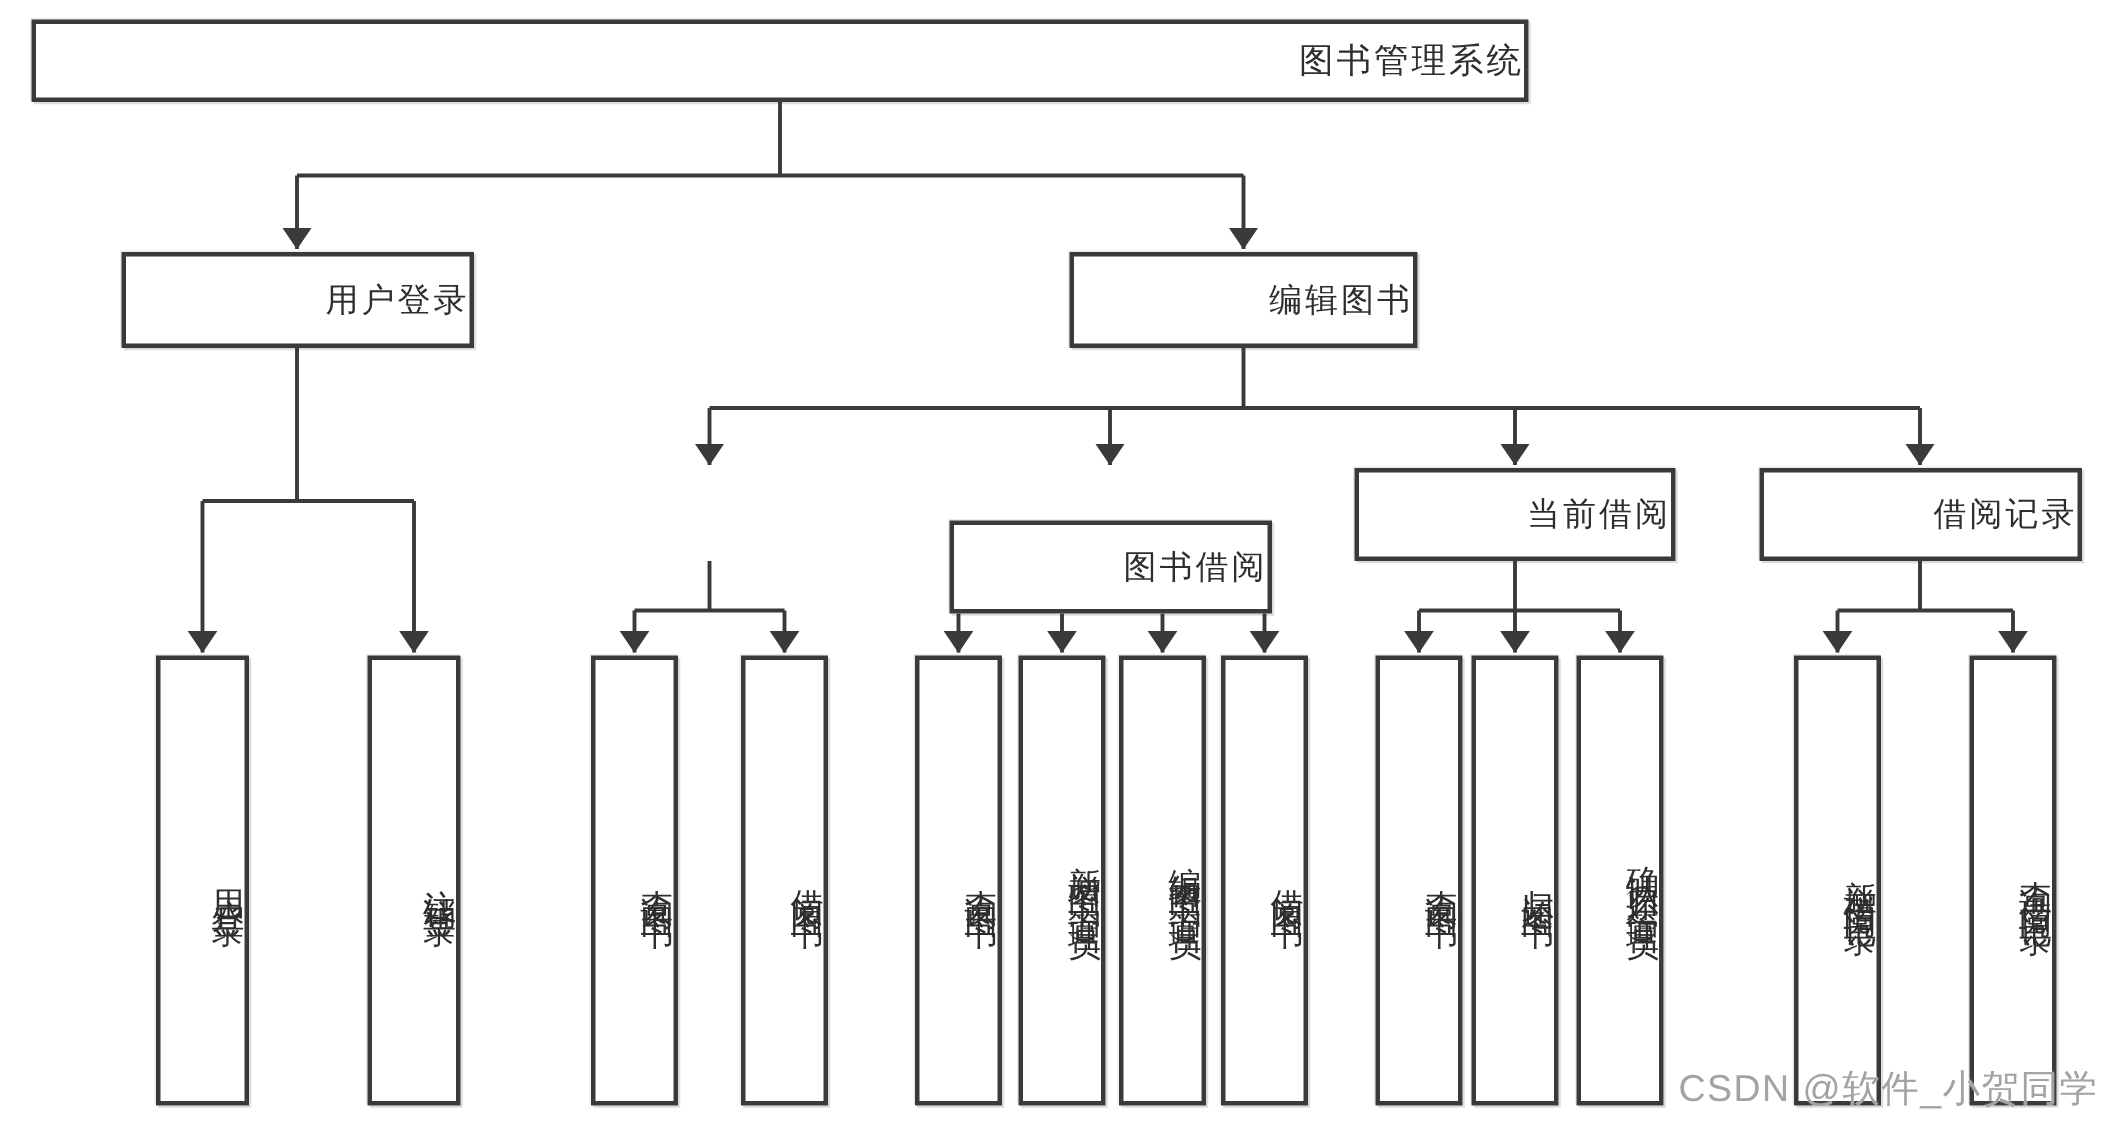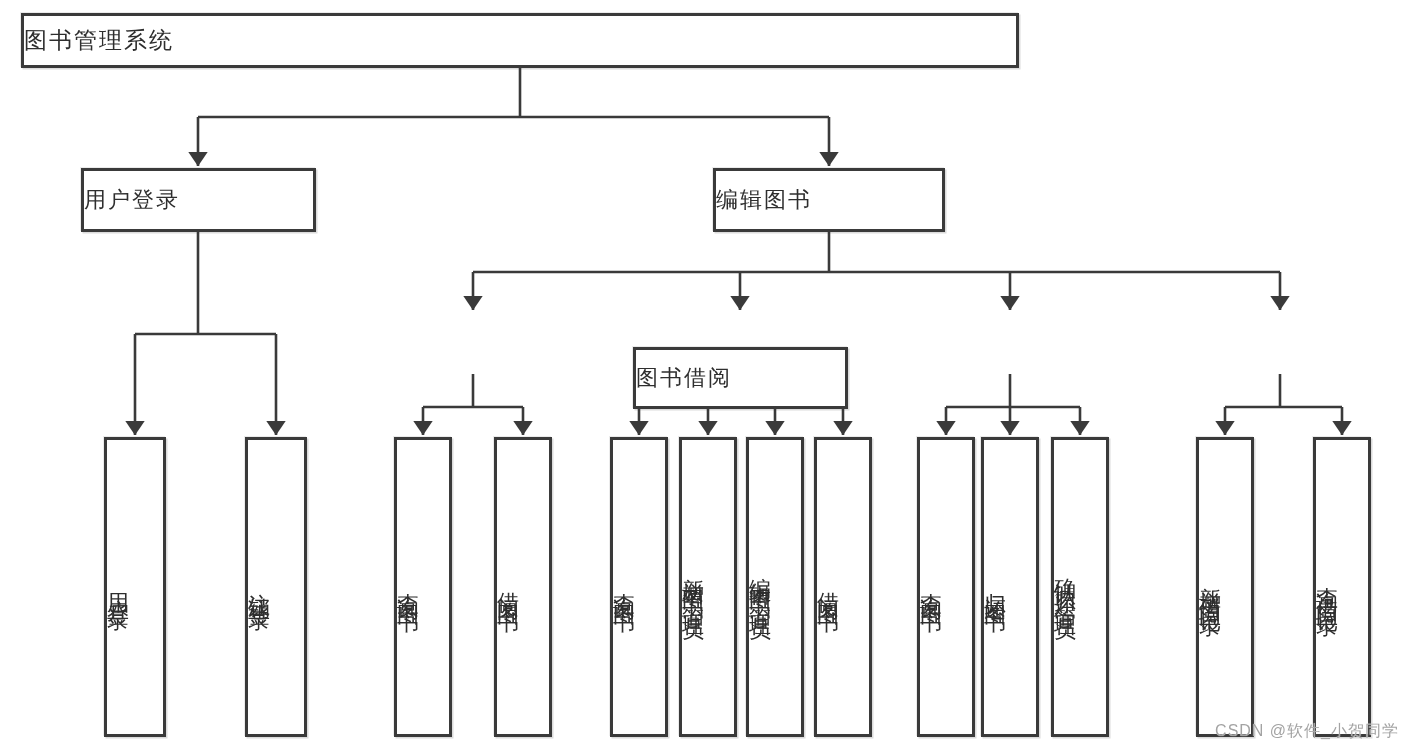--- a/index.html
+++ b/index.html
@@ -17,44 +17,45 @@
     width: 1405px; height: 747px;
     z-index: 0;
   }
   .node {
     position: absolute;
     background: #ffffff;
     border: 3px solid #3a3a3a;
     box-shadow: 1.5px 1.5px 0 rgba(60,60,60,0.18), -1px -1px 0 rgba(60,60,60,0.10);
     display: flex;
     align-items: center;
-    justify-content: flex-start;
+    justify-content: flex-end;
     z-index: 1;
     box-sizing: border-box;
     color: #2e2e2e;
+    padding-left: 15px;
   }
   .hlabel {
     font-size: 22px;
     letter-spacing: 2px;
     white-space: nowrap;
   }
   .root .hlabel { font-size: 23px; }
   .vnode .vlabel {
     writing-mode: vertical-rl;
     text-orientation: mixed;
     font-size: 22px;
     letter-spacing: 6px;
     line-height: 1;
     max-height: 286px;
   }
   #watermark {
     position: absolute;
     right: 6px;
     bottom: 5px;
-    font-size: 16px;
+    font-size: 25px;
     letter-spacing: 1px;
     color: #a3a3a3;
     text-shadow: 0 0 1px #ffffff;
     z-index: 2;
     white-space: nowrap;
   }
 </style>
 </head>
 <body>
 
@@ -117,20 +118,26 @@
   <div class="node" style="left:81px; top:168px; width:235px; height:64px;">
     <span class="hlabel">用户登录</span>
   </div>
   <div class="node" style="left:713px; top:168px; width:232px; height:64px;">
     <span class="hlabel">编辑图书</span>
   </div>
 
   <div class="node" style="left:633px; top:312px; width:215px; height:62px;margin-top:35px;">
     <span class="hlabel">图书借阅</span>
   </div>
+  <div class="node" style="left:903px; top:312px; width:214px; height:62px;">
+    <span class="hlabel">当前借阅</span>
+  </div>
+  <div class="node" style="left:1173px; top:312px; width:215px; height:62px;">
+    <span class="hlabel">借阅记录</span>
+  </div>
 
   <div class="node vnode" style="left:104px; top:437px; width:62px; height:300px;">
     <span class="vlabel">用户登录</span>
   </div>
   <div class="node vnode" style="left:245px; top:437px; width:62px; height:300px;">
     <span class="vlabel">注销登录</span>
   </div>
 
   <div class="node vnode" style="left:394px; top:437px; width:58px; height:300px;">
     <span class="vlabel">查询图书</span>

